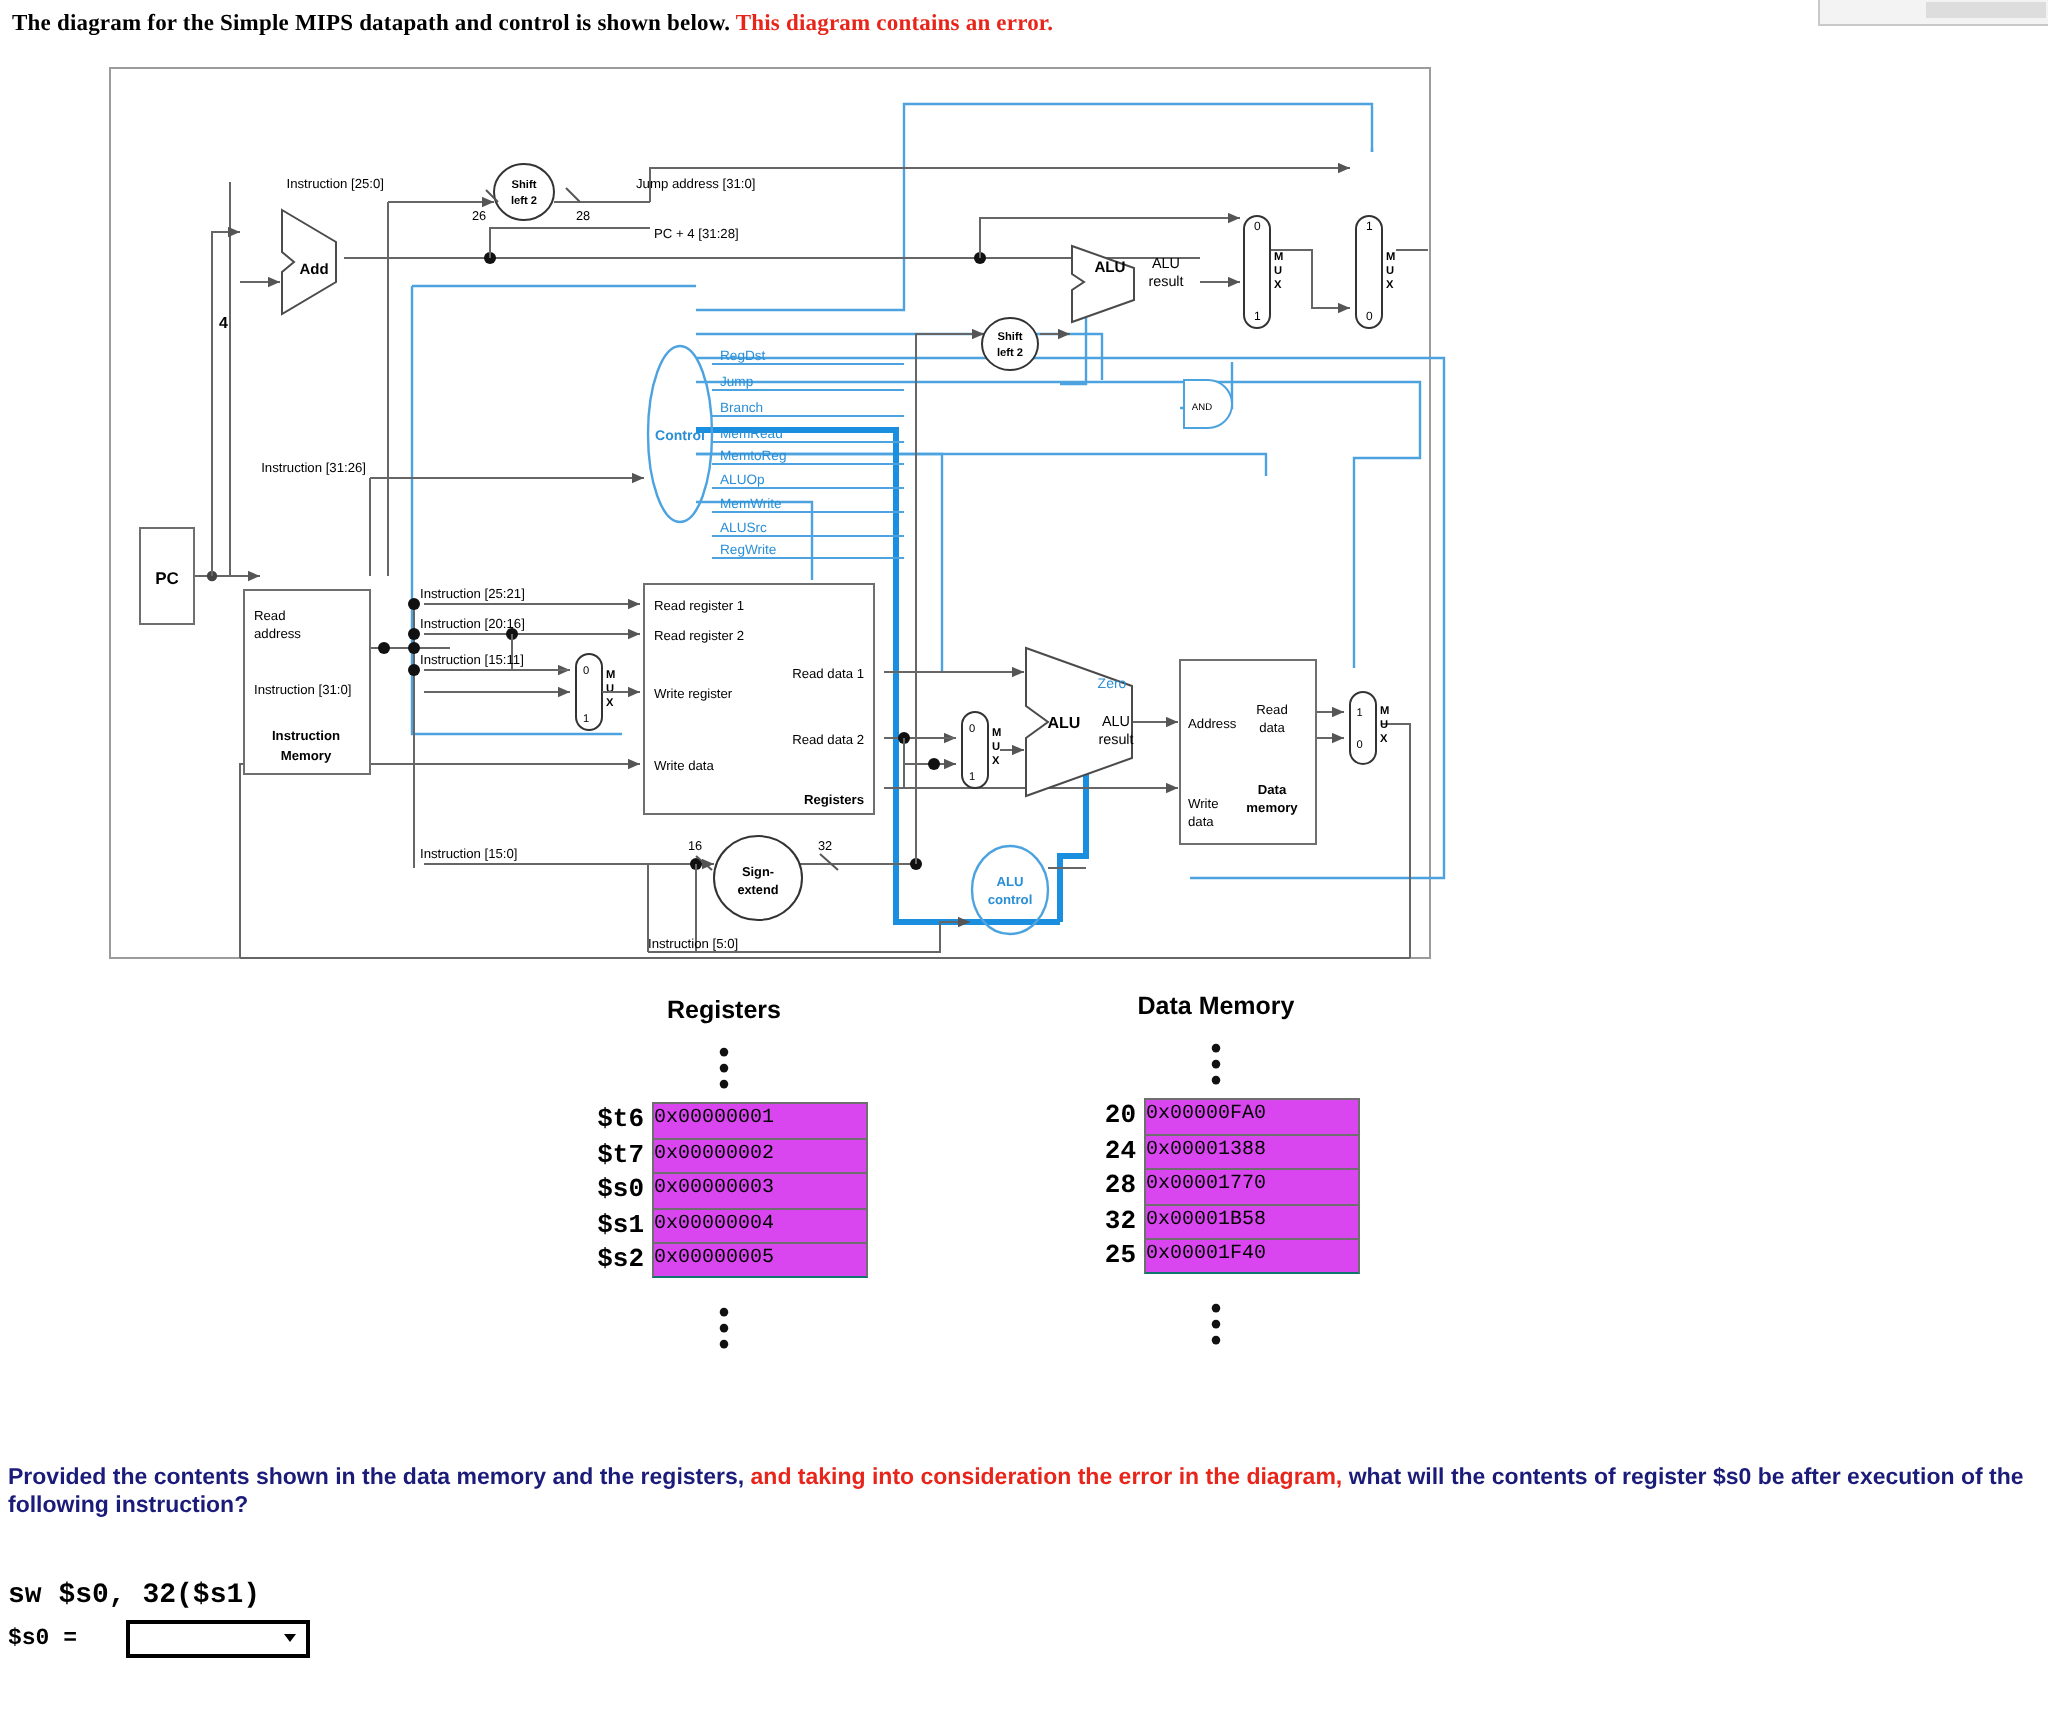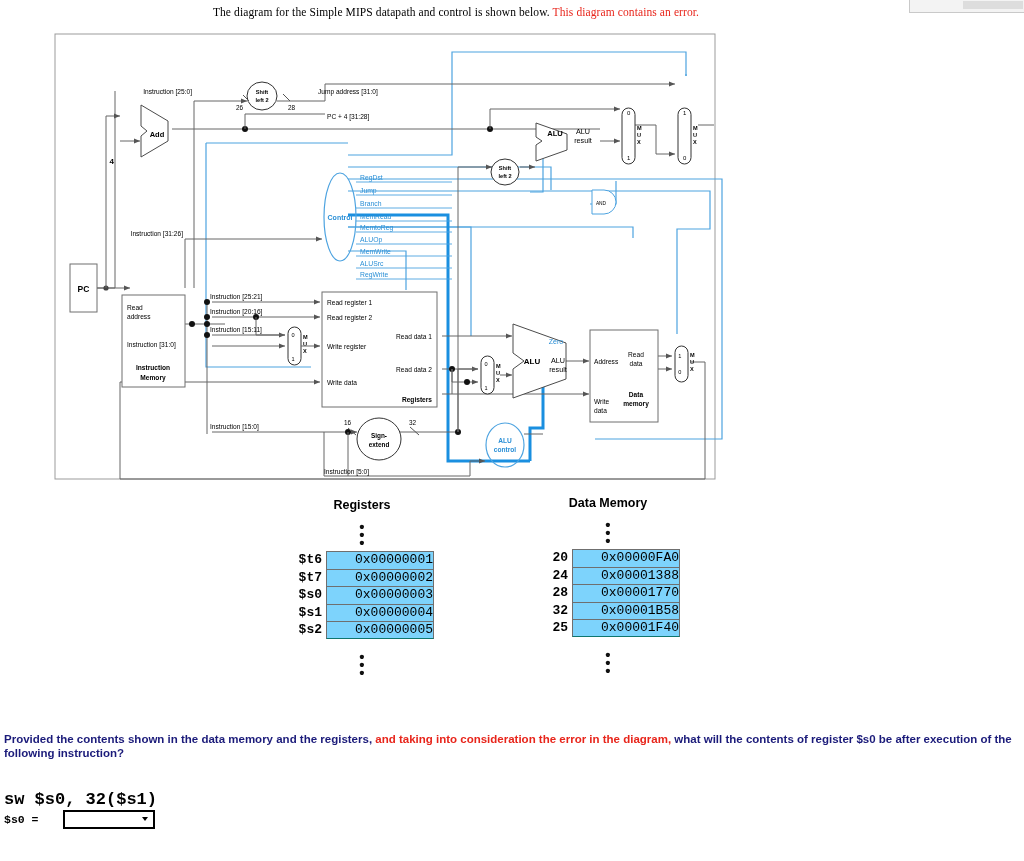--- a/index.html
+++ b/index.html
@@ -3,23 +3,22 @@
 <meta charset="utf-8">
 <style>
   html,body{margin:0;padding:0;}
   body{
     width:1024px;height:861px;background:#ffffff;position:relative;
     font-family:"Liberation Serif", serif;
     -webkit-font-smoothing:antialiased;
   }
   .prompt-top{
     position:absolute;left:6px;top:6px;width:900px;
-    font-family:"Liberation Serif", serif;font-size:11.5px;font-weight:normal;color:#000;
+    font-family:"Liberation Serif", serif;font-size:11.5px;font-weight:bold;color:#000;
     letter-spacing:.1px;
-    text-align:center;
   }
   .prompt-top .err{color:#e8251b;}
   .topbar{
     position:absolute;right:0;top:0;width:114px;height:12px;
     background:#f3f3f3;border:1px solid #c9c9c9;border-top:none;border-right:none;
   }
   .topbar .fill{position:absolute;right:1px;top:1px;width:60px;height:8px;background:#dddddd;}
 
   #diagram{position:absolute;left:0;top:24px;width:760px;height:470px;}
 
@@ -36,35 +35,35 @@
   .vdots span{display:block;}
   .rowset{margin:4px;padding:0;}
   .trow{display:flex;align-items:stretch;height:17.5px;}
   .tlabel{
     width:36px;text-align:right;padding-right:4px;box-sizing:border-box;
     font-family:"Liberation Mono", monospace;font-size:13px;font-weight:bold;color:#000;
     line-height:17.5px;
   }
   .tcell{
     flex:1;border:1px solid #6f6f6f;border-bottom:none;box-sizing:border-box;
-    font-family:"Liberation Mono", monospace;font-size:13px;color:#000;
-    line-height:16px;text-align:right;background:#7dd3fc;
+    font-family:"Liberation Mono", monospace;font-size:10px;color:#000;
+    line-height:16px;text-align:left;background:#d946ef;
   }
   .trow:last-child .tcell{border-bottom:1px solid #0f766e;}
 
   
   .q-block{
     position:absolute;left:4px;top:732px;width:1010px;
     font-family:"Liberation Sans", sans-serif;font-size:11.5px;font-weight:bold;
     color:#1b1b7a;line-height:14px;
   }
   .q-block .qerr{color:#e8251b;}
   .instr-line{
     position:absolute;left:4px;top:790px;
-    font-family:"Liberation Mono", monospace;font-size:17px;color:#000;font-weight:bold;
+    font-family:"Liberation Mono", monospace;font-size:14px;color:#000;font-weight:bold;
   }
   .ans-row{position:absolute;left:4px;top:810px;display:flex;align-items:center;}
   .ans-label{
     font-family:"Liberation Mono", monospace;font-size:11.5px;color:#000;font-weight:bold;
     margin-right:24px;
   }
   .ans-select{
     width:92px;height:19px;border:2px solid #000;background:#fff;position:relative;
     box-sizing:border-box;
   }

